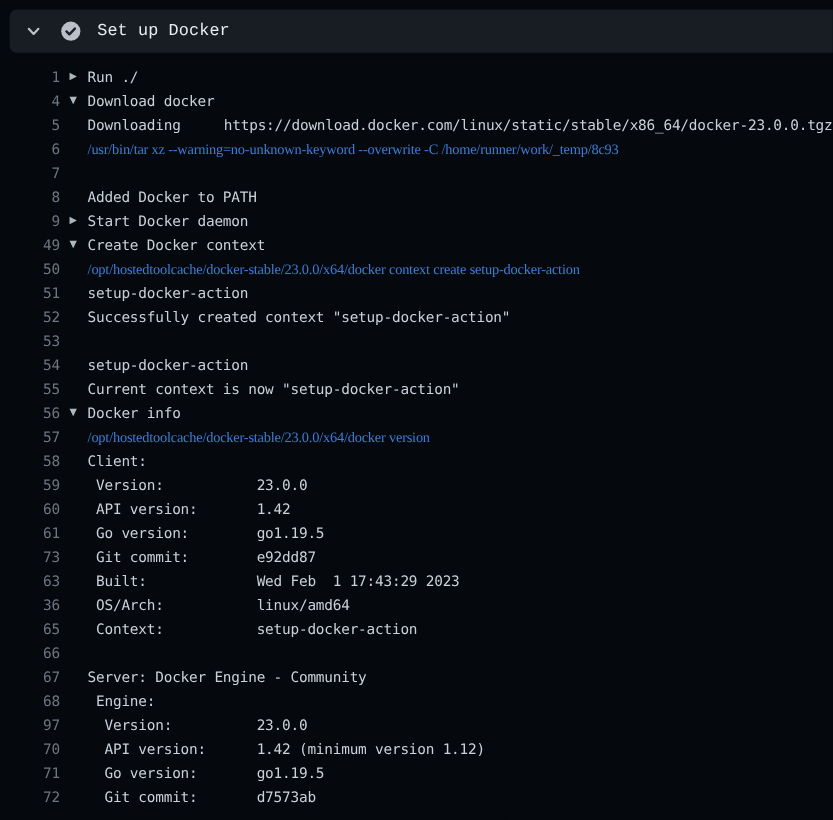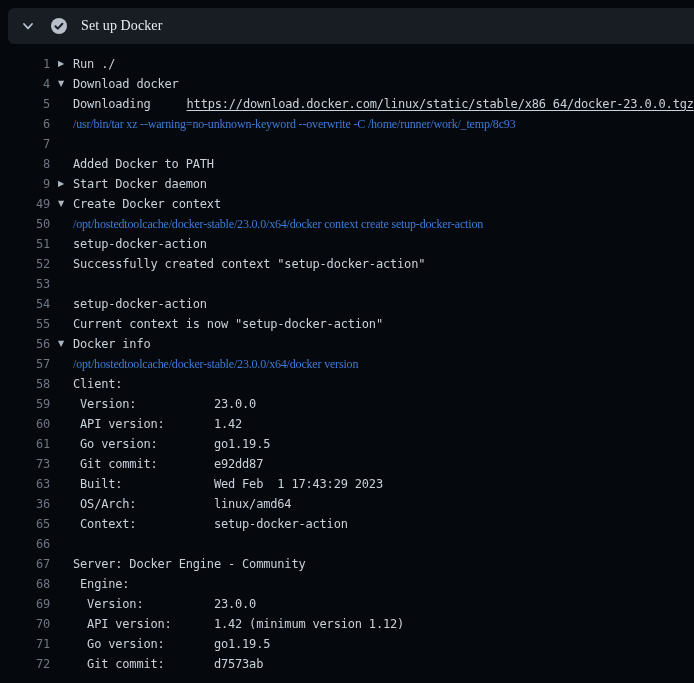--- a/index.html
+++ b/index.html
@@ -8,21 +8,21 @@
 
   .step-header {
     position:absolute; left:8px; top:8px; height:36px; width:700px;
     background:#181d24; border-radius:6px;
     display:flex; align-items:center; cursor:pointer;
   }
   .chevron { margin-left:13px; width:14px; height:14px; display:inline-flex; align-items:center; justify-content:center; }
   .check   { margin-left:15px; width:18px; height:18px; display:inline-flex; }
   .step-title {
     margin-left:13px;
-    font-family:Liberation Serif, serif;
+    font-family:Liberation Mono, monospace;
     font-size:14px; color:#e6edf3; letter-spacing:0.1px;
   }
 
   .log {
     position:absolute; left:0; top:44px; width:694px;
     padding-top:10px;
     font-family:"DejaVu Sans Mono", monospace;
     font-size:12px; line-height:20px; letter-spacing:-0.18px;
     color:#c9d1d9;
   }
@@ -33,21 +33,21 @@
     color:#6e7681; user-select:none; cursor:pointer;
   }
   .arrow {
     flex:0 0 23px; width:23px; padding-left:8px;
     font-family:"DejaVu Sans", sans-serif;
     font-size:8px; line-height:20px; color:#aeb7c0;
   }
   .content { flex:1 1 auto; white-space:pre; }
   .content .plain { color:#c9d1d9; }
   .content .cmd   { color:#3e7dd6;font-family:Liberation Serif, serif; }
-  .content .link  { color:#c9d1d9; text-decoration:underline; text-underline-offset:2px; cursor:pointer;padding-left:29px; }
+  .content .link  { color:#c9d1d9; text-underline-offset:2px; cursor:pointer;padding-left:29px; }
 </style>
 </head>
 <body>
 
 <div>
 
   <div class="step-header">
     <span class="chevron">
       <svg width="14" height="14" viewBox="0 0 14 14">
         <polyline points="3,5 7,9.3 11,5" fill="none" stroke="#b9c2cc" stroke-width="1.8" stroke-linecap="round" stroke-linejoin="round"></polyline>
@@ -83,19 +83,19 @@
       <div class="row"><span class="num">59</span><span class="arrow"></span><span class="content"><span class="plain"> Version:           23.0.0</span></span></div>
       <div class="row"><span class="num">60</span><span class="arrow"></span><span class="content"><span class="plain"> API version:       1.42</span></span></div>
       <div class="row"><span class="num">61</span><span class="arrow"></span><span class="content"><span class="plain"> Go version:        go1.19.5</span></span></div>
       <div class="row"><span class="num">73</span><span class="arrow"></span><span class="content"><span class="plain"> Git commit:        e92dd87</span></span></div>
       <div class="row"><span class="num">63</span><span class="arrow"></span><span class="content"><span class="plain"> Built:             Wed Feb  1 17:43:29 2023</span></span></div>
       <div class="row"><span class="num">36</span><span class="arrow"></span><span class="content"><span class="plain"> OS/Arch:           linux/amd64</span></span></div>
       <div class="row"><span class="num">65</span><span class="arrow"></span><span class="content"><span class="plain"> Context:           setup-docker-action</span></span></div>
       <div class="row"><span class="num">66</span><span class="arrow"></span><span class="content"></span></div>
       <div class="row"><span class="num">67</span><span class="arrow"></span><span class="content"><span class="plain">Server: Docker Engine - Community</span></span></div>
       <div class="row"><span class="num">68</span><span class="arrow"></span><span class="content"><span class="plain"> Engine:</span></span></div>
-      <div class="row"><span class="num">69</span><span class="arrow"></span><span class="content"><span class="plain">  Version:          23.0.0</span></span></div>
+      <div class="row"><span class="num">97</span><span class="arrow"></span><span class="content"><span class="plain">  Version:          23.0.0</span></span></div>
       <div class="row"><span class="num">70</span><span class="arrow"></span><span class="content"><span class="plain">  API version:      1.42 (minimum version 1.12)</span></span></div>
       <div class="row"><span class="num">71</span><span class="arrow"></span><span class="content"><span class="plain">  Go version:       go1.19.5</span></span></div>
       <div class="row"><span class="num">72</span><span class="arrow"></span><span class="content"><span class="plain">  Git commit:       d7573ab</span></span></div>
     </div>
 
 </div>
 
 </body></html>

